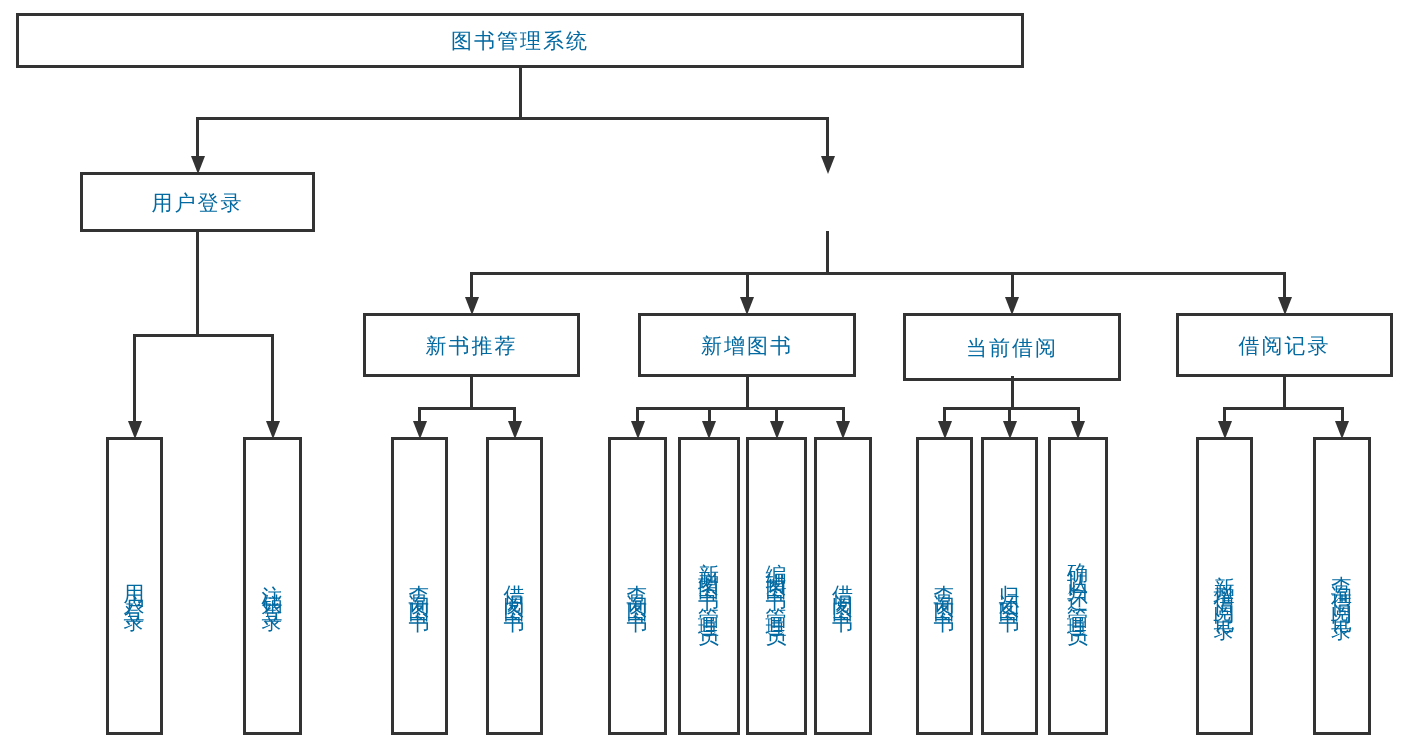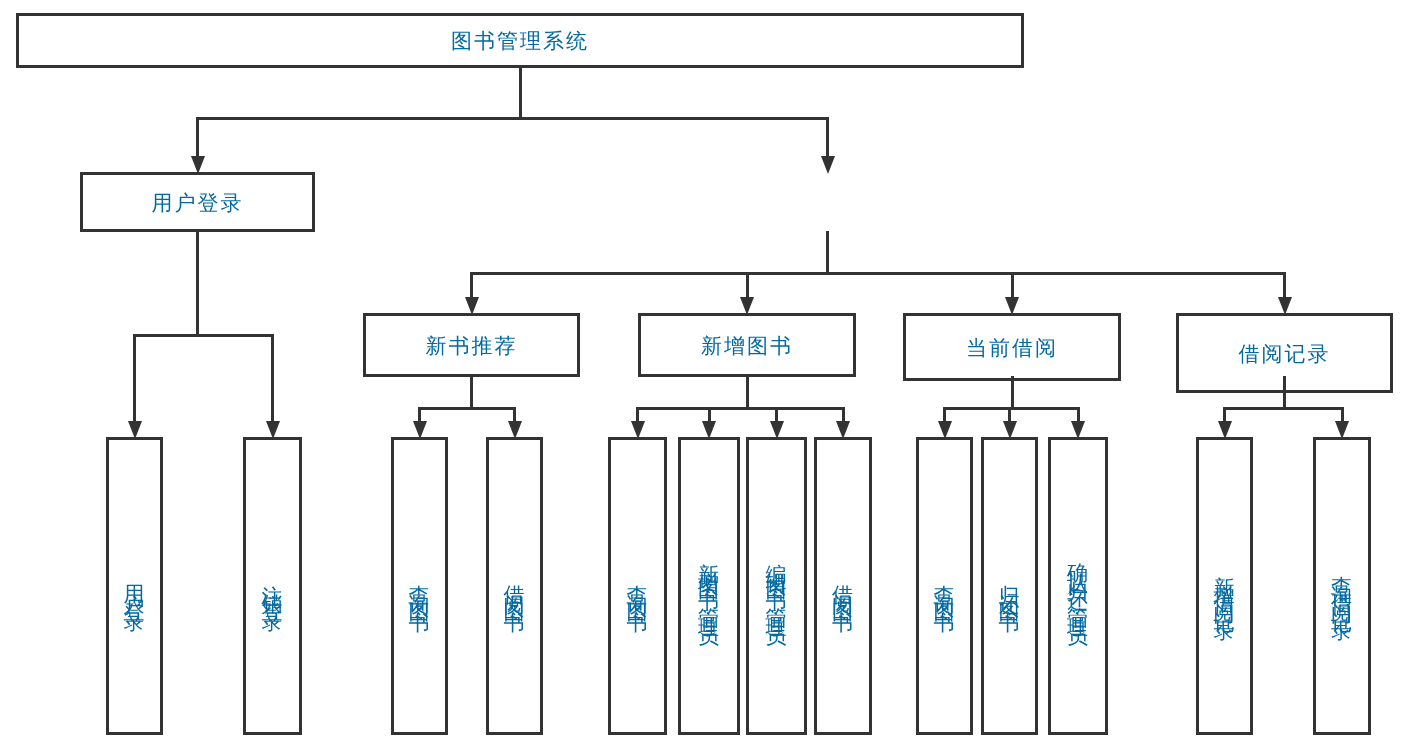--- a/index.html
+++ b/index.html
@@ -72,21 +72,21 @@
     </div>
     <div class="node horiz" style="left: 363px; top: 313px; width: 217px; height: 64px;">
       <span class="node-label">新书推荐</span>
     </div>
     <div class="node horiz" style="left: 638px; top: 313px; width: 218px; height: 64px;">
       <span class="node-label">新增图书</span>
     </div>
     <div class="node horiz" style="left: 903px; top: 313px; width: 218px; height: 68px;">
       <span class="node-label">当前借阅</span>
     </div>
-    <div class="node horiz" style="left: 1176px; top: 313px; width: 217px; height: 80px;">
+    <div class="node horiz" style="left: 1176px; top: 313px; width: 217px; height: 64px;">
       <span class="node-label">借阅记录</span>
     </div>
     <div class="node vert" style="left: 106px; top: 437px; width: 57px; height: 298px;">
       <span class="node-label">用户登录</span>
     </div>
     <div class="node vert" style="left: 243px; top: 437px; width: 59px; height: 298px;">
       <span class="node-label">注销登录</span>
     </div>
     <div class="node vert" style="left: 391px; top: 437px; width: 57px; height: 298px;">
       <span class="node-label">查询图书</span>

